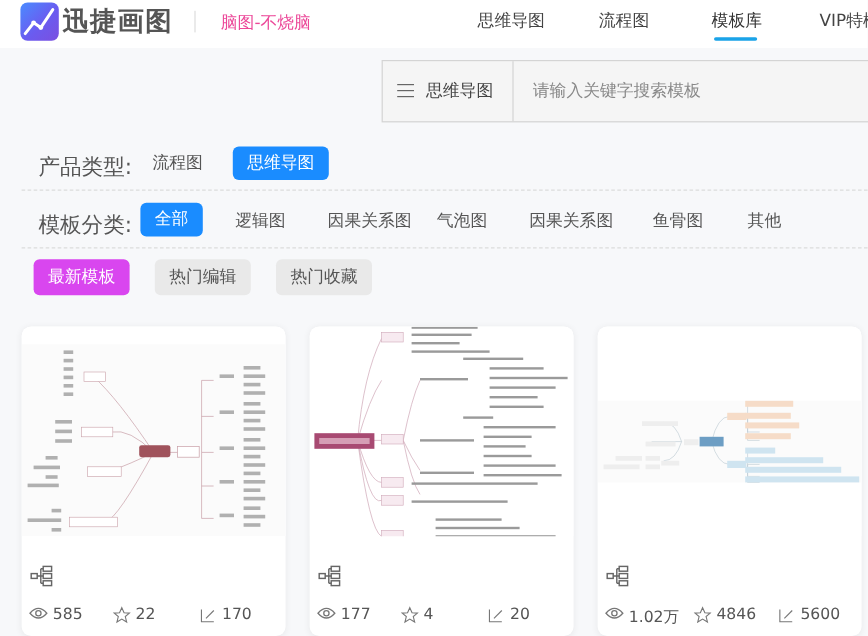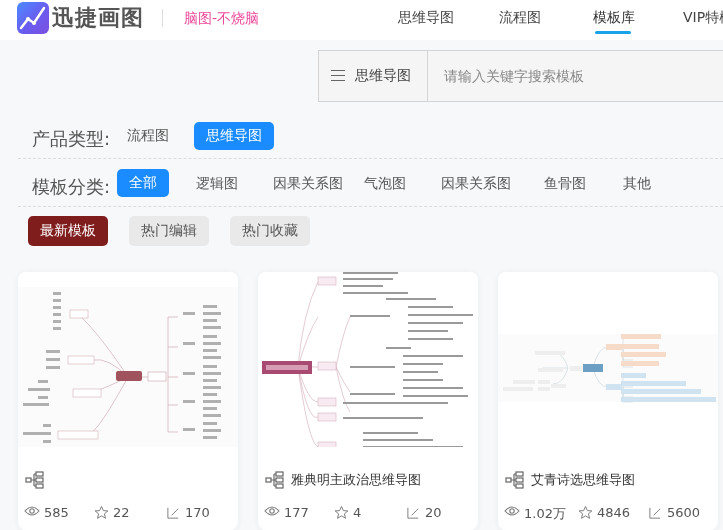--- a/index.html
+++ b/index.html
@@ -21,21 +21,21 @@
   .search-type-label { position: absolute; left: 36px; top: 16px; font-size: 14px; color: #444; }
   .search-input { position: absolute; left: 125px; top: 14px; width: 280px; height: 22px; border: none; background: transparent; font-size: 14px; color: #333; outline: none; font-family: "DejaVu Sans", "Liberation Sans", sans-serif; }
   .search-input::placeholder { color: #888; }
 
   .filter-panel { position: absolute; left: 0; top: 112px; width: 723px; height: 150px; background: #f7f8fa; }
   .row-label { position: absolute; font-size: 18px; color: #555; }
   .chip { position: absolute; font-size: 14px; color: #555; white-space: nowrap; }
   .chip-active { background: #1a8cff; color: #fff; border-radius: 5px; padding: 5px 12px; }
   .dash { position: absolute; left: 18px; width: 705px; height: 0; border-top: 1px dashed #dcdcdc; }
   .sort-btn { position: absolute; top: 216px; height: 30px; padding: 6px 12px; border-radius: 5px; font-size: 14px; background: #e9e9e9; color: #555; white-space: nowrap; }
-  .sort-active { background: #7f1d1d; color: #fff; }
+  .sort-active { background: #d946ef; color: #fff; }
 
   .card { position: absolute; top: 272px; width: 220px; height: 258px; background: #fff; border-radius: 8px; box-shadow: 0 1px 6px rgba(0,0,0,0.06); overflow: hidden; }
   .thumb { position: absolute; left: 0; top: 0; width: 220px; height: 175px; background: #fff; overflow: hidden; }
   .card-title-row { position: absolute; left: 7px; top: 198px; display: flex; align-items: center; }
   .mm-icon { width: 20px; height: 20px; margin-right: 6px; }
   .card-title { font-size: 13px; color: #333; white-space: nowrap; }
   .stats { position: absolute; left: 6px; top: 233px; width: 210px; font-size: 13px; color: #555; }
   .stat { position: absolute; top: 0; display: flex; white-space: nowrap; }
   .stat svg { margin-right: 4px; }
 </style>
@@ -256,21 +256,20 @@
   <div class="card-title-row">
     <svg class="mm-icon" viewBox="0 0 20 20">
         <g fill="none" stroke="#666" stroke-width="1.2">
           <rect x="1" y="8" width="5" height="4"></rect>
           <rect x="11" y="2" width="7" height="4"></rect>
           <rect x="11" y="8" width="7" height="4"></rect>
           <rect x="11" y="14" width="7" height="4"></rect>
           <path d="M6 10 H9 M9 4 V16 M9 4 H11 M9 16 H11 M9 10 H11"></path>
         </g>
       </svg>
-    <span class="card-title">雅典明主政治思维导图</span>
   </div>
   <div class="stats">
     <div class="stat" style="left:0">
       <svg width="16" height="12" viewBox="0 0 16 12">
           <path d="M1 6 Q8 -2 15 6 Q8 14 1 6Z" fill="none" stroke="#777" stroke-width="1.1"></path>
           <circle cx="8" cy="6" r="2.2" fill="none" stroke="#777" stroke-width="1.1"></circle>
         </svg>
       <span>177</span>
     </div>
     <div class="stat" style="left:70px">
@@ -332,21 +331,20 @@
   <div class="card-title-row">
     <svg class="mm-icon" viewBox="0 0 20 20">
         <g fill="none" stroke="#666" stroke-width="1.2">
           <rect x="1" y="8" width="5" height="4"></rect>
           <rect x="11" y="2" width="7" height="4"></rect>
           <rect x="11" y="8" width="7" height="4"></rect>
           <rect x="11" y="14" width="7" height="4"></rect>
           <path d="M6 10 H9 M9 4 V16 M9 4 H11 M9 16 H11 M9 10 H11"></path>
         </g>
       </svg>
-    <span class="card-title">艾青诗选思维导图</span>
   </div>
   <div class="stats">
     <div class="stat" style="left:0">
       <svg width="16" height="12" viewBox="0 0 16 12">
           <path d="M1 6 Q8 -2 15 6 Q8 14 1 6Z" fill="none" stroke="#777" stroke-width="1.1"></path>
           <circle cx="8" cy="6" r="2.2" fill="none" stroke="#777" stroke-width="1.1"></circle>
         </svg>
       <span>1.02万</span>
     </div>
     <div class="stat" style="left:74px">

